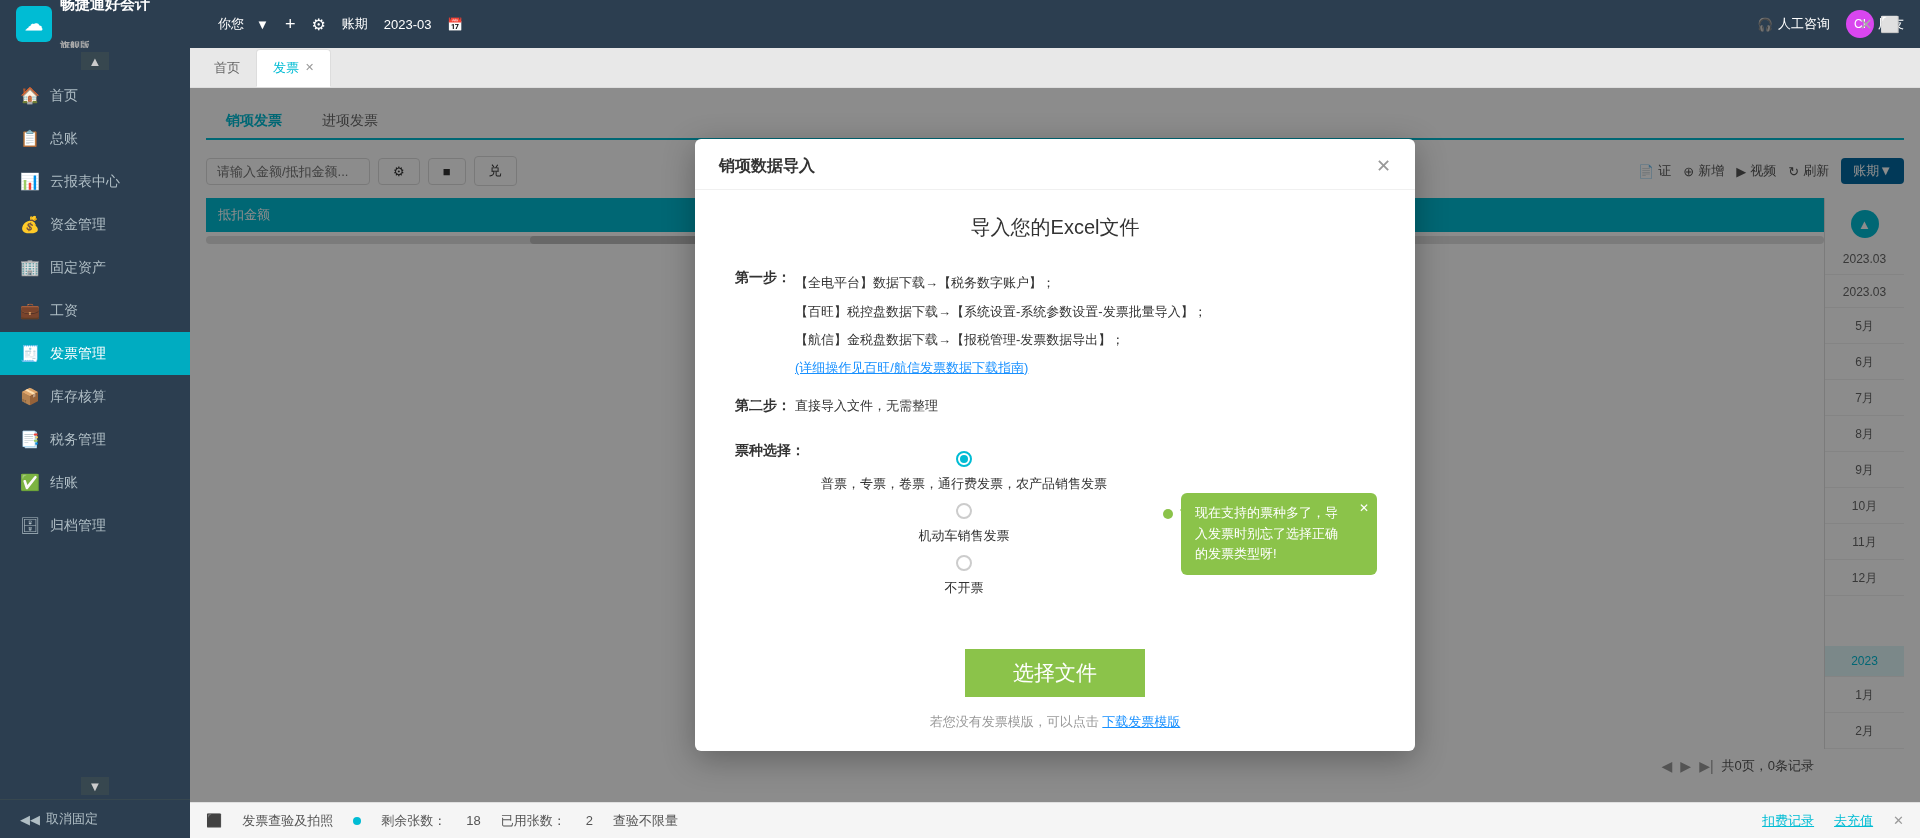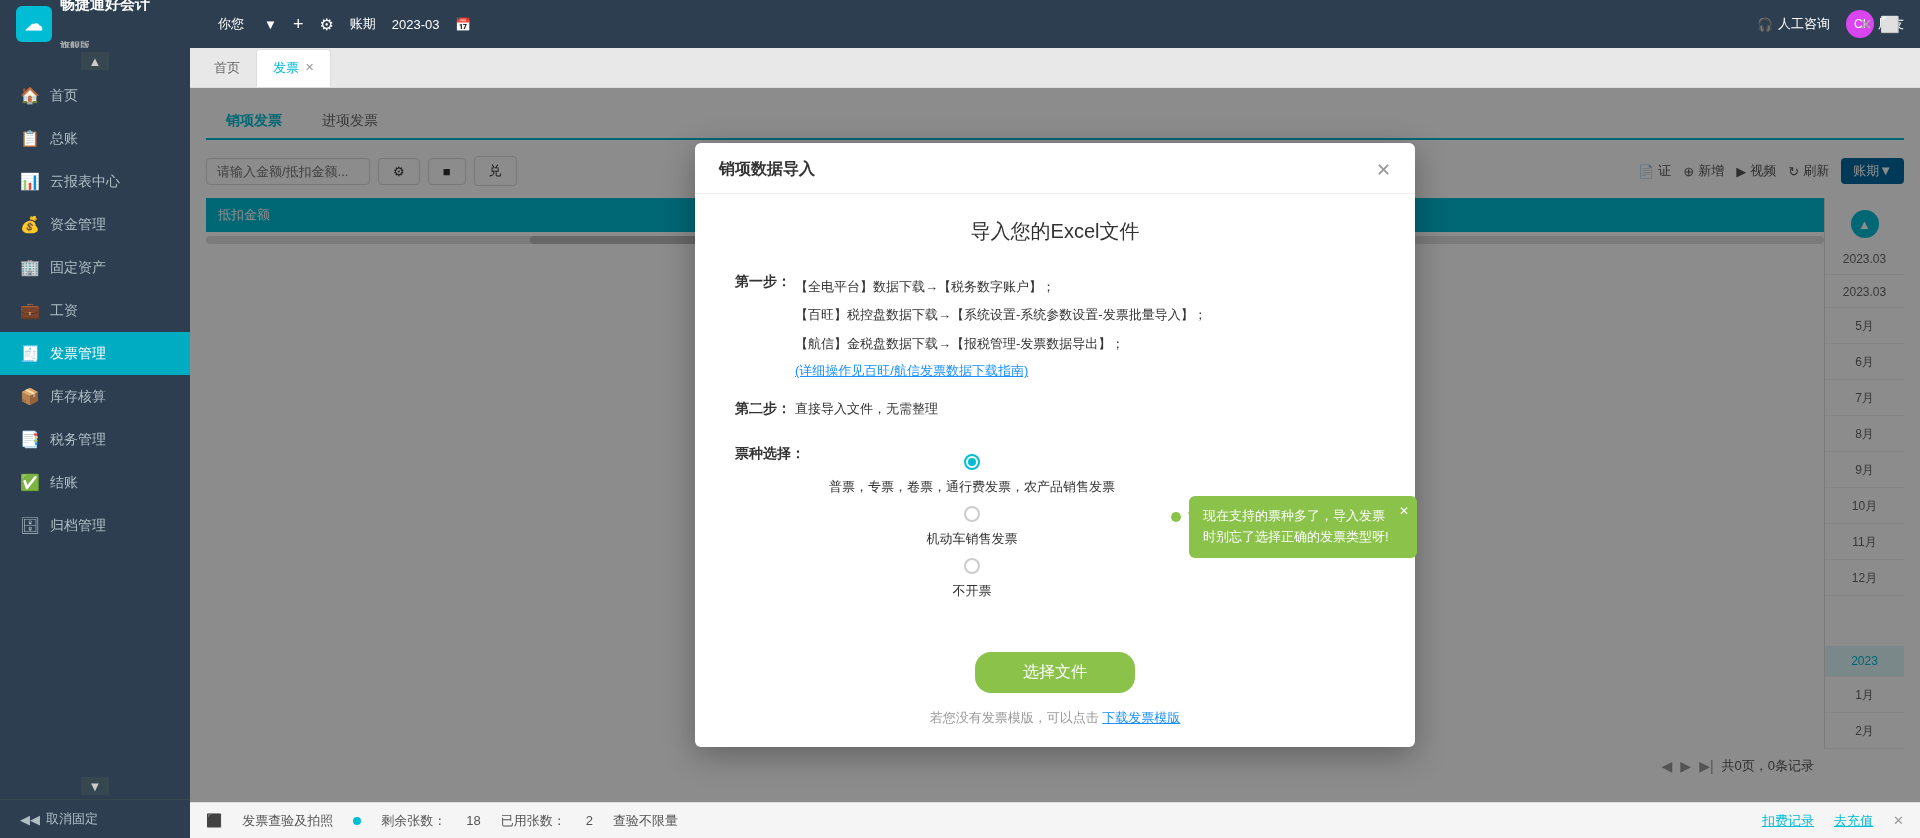--- a/index.html
+++ b/index.html
@@ -34,21 +34,21 @@
     .logo-sub { font-size: 10px; color: #aaa; margin-top: 25px; }
 
     .top-bar-center {
       flex: 1;
       display: flex;
       align-items: center;
       gap: 16px;
       color: white;
     }
     .user-select {
-      display: flex; align-items: center; gap: 20px;
+      display: flex; align-items: center; gap: 12px;
       color: white; font-size: 13px; cursor: pointer;
     }
     .top-right-actions { display: flex; align-items: center; gap: 16px; }
     .action-btn { color: white; font-size: 13px; cursor: pointer; display: flex; align-items: center; gap: 4px; }
     .user-avatar { width: 28px; height: 28px; border-radius: 50%; background: #d946ef; display: flex; align-items: center; justify-content: center; color: white; font-size: 12px; }
 
     
     .main-layout { display: flex; height: 790px; }
 
     
@@ -315,23 +315,23 @@
       display: flex; align-items: center; justify-content: center;
     }
     .radio-circle.checked { border-color: #00bcd4; }
     .radio-inner { width: 8px; height: 8px; background: #00bcd4; border-radius: 50%; }
     .select-file-btn {
       display: block;
       margin: 0 auto 16px;
       background: #8bc34a;
       color: white;
       border: none;
-      border-radius: 16px;
+      border-radius: 0;
       padding: 10px 48px;
-      font-size: 16px;
+      font-size: 21px;
       cursor: pointer;
     }
     .modal-footer-text {
       text-align: center;
       font-size: 13px;
       color: #999;
     }
     .modal-footer-link { color: #1890ff; cursor: pointer; text-decoration: underline; }
 
     
@@ -582,39 +582,39 @@
               </div>
             </div>
 
             <div class="step-section">
               <div style="display:flex;align-items:center;gap:4px;">
                 <span style="font-size:14px;font-weight:bold;color:#333;white-space:nowrap;">第二步：</span>
                 <span style="font-size:13px;color:#333;">直接导入文件，无需整理</span>
               </div>
             </div>
 
-            <div style="display:flex;align-items:flex-start;gap:24px;margin-top:16px;position:relative;">
+            <div style="display:flex;align-items:flex-start;gap:16px;margin-top:16px;position:relative;">
               <span style="font-size:14px;font-weight:bold;color:#333;white-space:nowrap;line-height:2.2;">票种选择：</span>
               <div class="radio-group">
 
                 <div class="radio-item">
                   <div class="radio-circle checked">
                     <div class="radio-inner"></div>
                   </div>
                   <span>普票，专票，卷票，通行费发票，农产品销售发票</span>
                 </div>
 
                 <div class="radio-item" style="position:relative;">
                   <div class="radio-circle"></div>
                   <span>机动车销售发票</span>
 
                   <div style="position:absolute;left:360px;top:-10px;">
                     <div style="width:10px;height:10px;background:#8bc34a;border-radius:50%;position:absolute;left:-18px;top:16px;"></div>
                     <div style="position:absolute;left:-6px;top:12px;border:5px solid transparent;border-right-color:#8bc34a;z-index:1;"></div>
-                    <div style="background:#8bc34a;color:white;font-size:13px;padding:10px 28px 10px 14px;border-radius:6px;width:228px;line-height:1.6;position:relative;">
+                    <div style="background:#8bc34a;color:white;font-size:13px;padding:10px 28px 10px 14px;border-radius:6px;width:196px;line-height:1.6;position:relative;">
                       <span>现在支持的票种多了，导入发票时别忘了选择正确的发票类型呀!</span>
                       <span style="position:absolute;right:8px;top:6px;cursor:pointer;font-size:12px;color:white;">✕</span>
                     </div>
                   </div>
                 </div>
 
                 <div class="radio-item">
                   <div class="radio-circle"></div>
                   <span>不开票</span>
                 </div>

